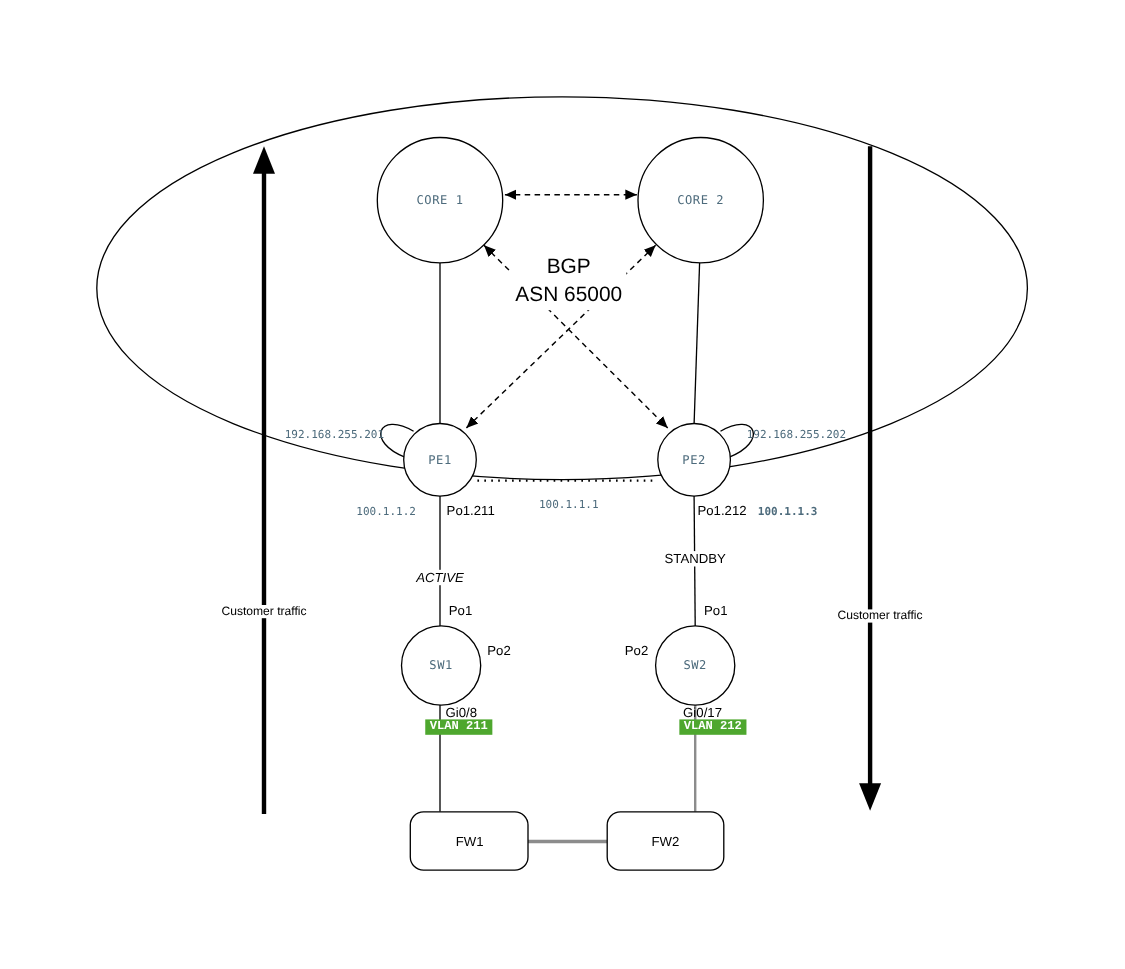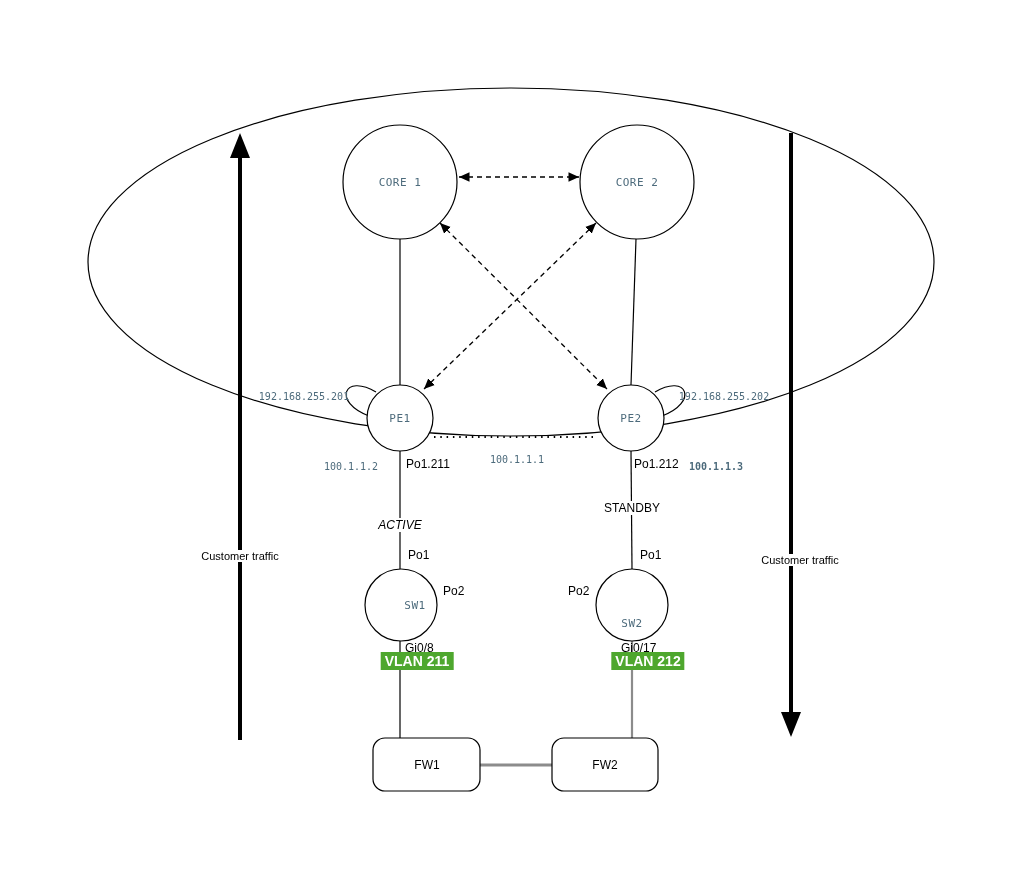--- a/index.html
+++ b/index.html
@@ -17,34 +17,34 @@
 
   .mono { font-family:"DejaVu Sans Mono", monospace; color:#4d6b7c; font-size:10px; }
   .node-lbl { font-size:11px; letter-spacing:0.5px; }
   .sans { font-family:"Liberation Sans", sans-serif; color:#000000; font-size:12px; }
   .small { font-size:11px;margin-top:48px; }
   .whitebg { background:#ffffff; padding:0 3px; }
 
   .vlan-badge {
     position:absolute; transform:translate(-50%,-50%);
     background:#4ea72e; color:#ffffff;
-    font-family:Liberation Sans, sans-serif;
-    font-size:14px; font-weight:bold;
+    font-family:Liberation Mono, monospace;
+    font-size:11px; font-weight:bold;
     padding:1px 4px; white-space:nowrap;
   }
 
   #bgp-title { text-align:center; font-size:19px; line-height:26px; background:#ffffff; padding:0 4px; }
 
   
   #core1-label   { left:400px; top:182px; }
   #core2-label   { left:637px; top:182px; }
   #pe1-label     { left:400px; top:418px; }
   #pe2-label     { left:631px; top:418px; }
-  #sw1-label     { left:401px; top:605px;margin-left:14px; }
-  #sw2-label     { left:632px; top:623px; }
+  #sw1-label     { left:401px; top:605px; }
+  #sw2-label     { left:632px; top:605px; }
   #ip-loop1      { left:304px; top:396px;text-align:right; }
   #ip-loop2      { left:724px; top:396px; }
   #ip-pe1        { left:351px; top:466px; }
   #ip-vip        { left:517px; top:459px; }
   #ip-pe2        { left:716px; top:466px;font-weight:bold; }
   #po1-211       { left:406px; top:464px; }
   #po1-212       { left:634px; top:464px; }
   #active-label  { left:400px; top:525px;font-style:italic; }
   #standby-label { left:632px; top:508px; }
   #po1-sw1       { left:408px; top:555px; }
@@ -105,20 +105,24 @@
     <circle cx="637" cy="182" r="57" fill="#ffffff" stroke="#000000" stroke-width="1.2"></circle>
     <circle cx="400" cy="418" r="33" fill="#ffffff" stroke="#000000" stroke-width="1.2"></circle>
     <circle cx="631" cy="418" r="33" fill="#ffffff" stroke="#000000" stroke-width="1.2"></circle>
     <circle cx="401" cy="605" r="36" fill="#ffffff" stroke="#000000" stroke-width="1.2"></circle>
     <circle cx="632" cy="605" r="36" fill="#ffffff" stroke="#000000" stroke-width="1.2"></circle>
 
     <rect x="373" y="738" width="107" height="53" rx="12" fill="#ffffff" stroke="#000000" stroke-width="1.2"></rect>
     <rect x="552" y="738" width="106" height="53" rx="12" fill="#ffffff" stroke="#000000" stroke-width="1.2"></rect>
   </svg>
 
+  <div id="bgp-title" class="lbl sans">
+    <div>BGP</div>
+    <div>ASN 65000</div>
+  </div>
 
   <span id="core1-label" class="lbl mono node-lbl">CORE 1</span>
   <span id="core2-label" class="lbl mono node-lbl">CORE 2</span>
   <span id="pe1-label" class="lbl mono node-lbl">PE1</span>
   <span id="pe2-label" class="lbl mono node-lbl">PE2</span>
   <span id="sw1-label" class="lbl mono node-lbl">SW1</span>
   <span id="sw2-label" class="lbl mono node-lbl">SW2</span>
 
   <span id="ip-loop1" class="lbl mono">192.168.255.201</span>
   <span id="ip-loop2" class="lbl mono">192.168.255.202</span>

